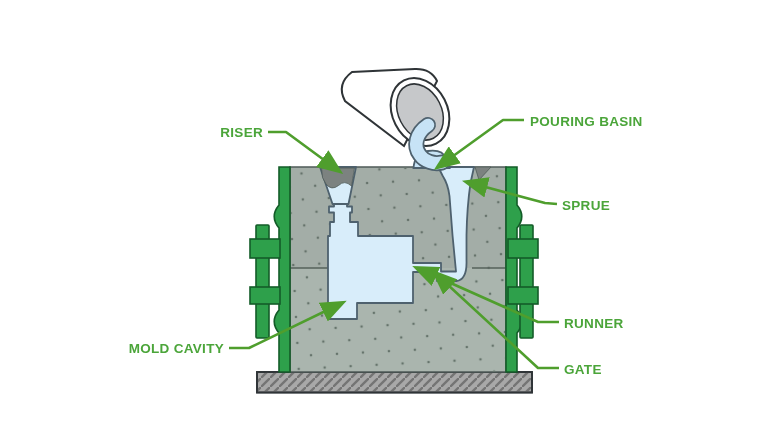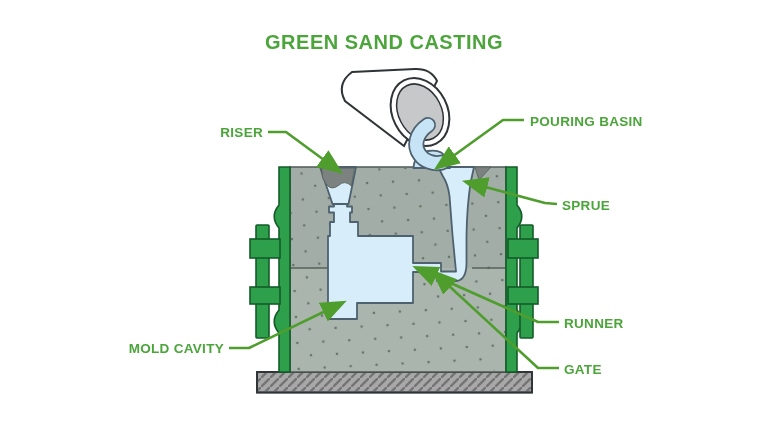--- a/index.html
+++ b/index.html
@@ -12,21 +12,20 @@
          fill:#4ba53a;letter-spacing:.3px;}
   .leader{fill:none;stroke:#4f9e2d;stroke-width:2.6;stroke-linejoin:round;}
   .liquid{fill:#d8edfa;stroke:#4e616e;stroke-width:1.8;stroke-linejoin:round;}
   .green{fill:#2ea04b;stroke:#135c28;stroke-width:1.6;}
 </style>
 </head>
 <body>
 
 <div id="stage">
 
-  <div id="diagram-title">GREEN SAND CASTING</div>
 
   <svg width="768" height="432" viewBox="0 0 768 432">
     <defs>
       <pattern id="dots" width="26" height="26" patternUnits="userSpaceOnUse" patternTransform="rotate(-3)">
         <circle cx="6" cy="7" r="1.3" fill="#66746c"></circle>
         <circle cx="19" cy="20" r="1.3" fill="#66746c"></circle>
       </pattern>
       <pattern id="hatch" width="9" height="9" patternUnits="userSpaceOnUse">
         <path d="M-1,10 L10,-1" stroke="#747474" stroke-width="2.4"></path>
       </pattern>

